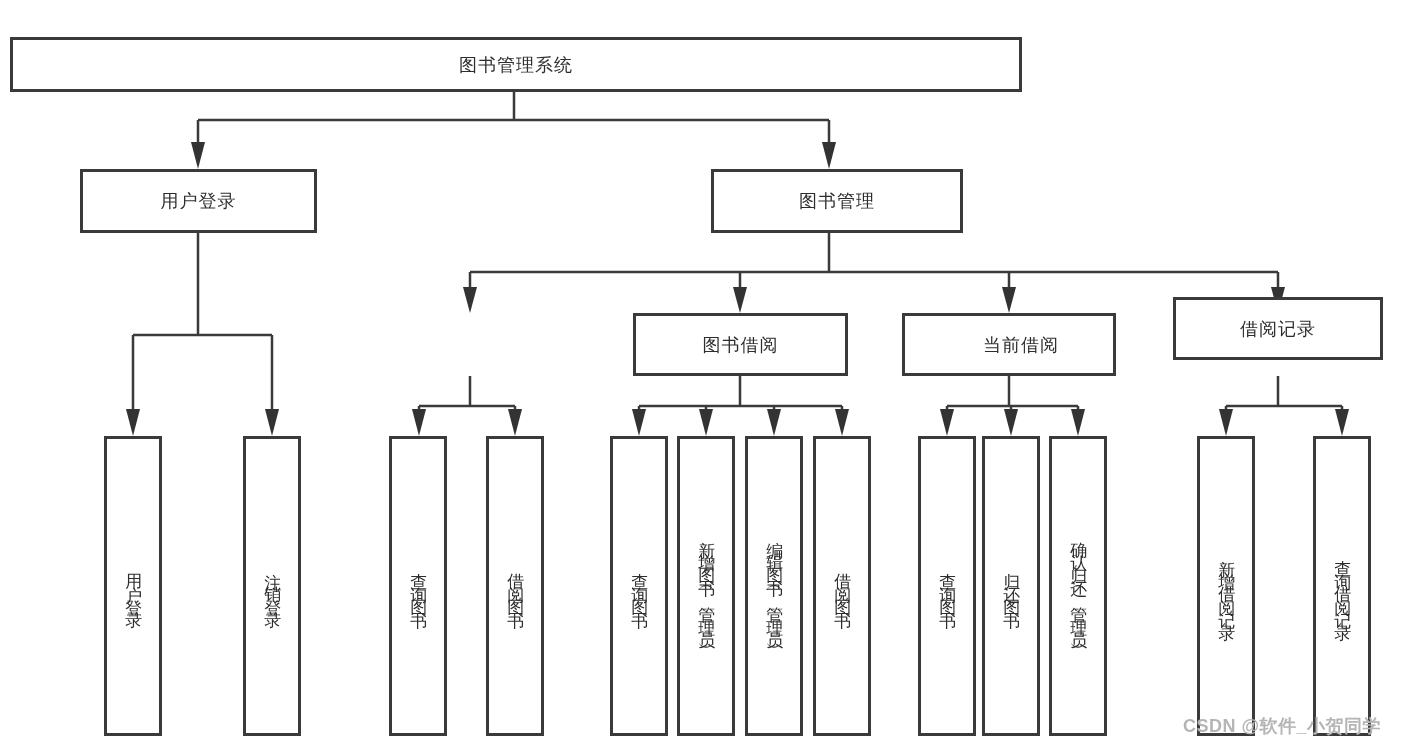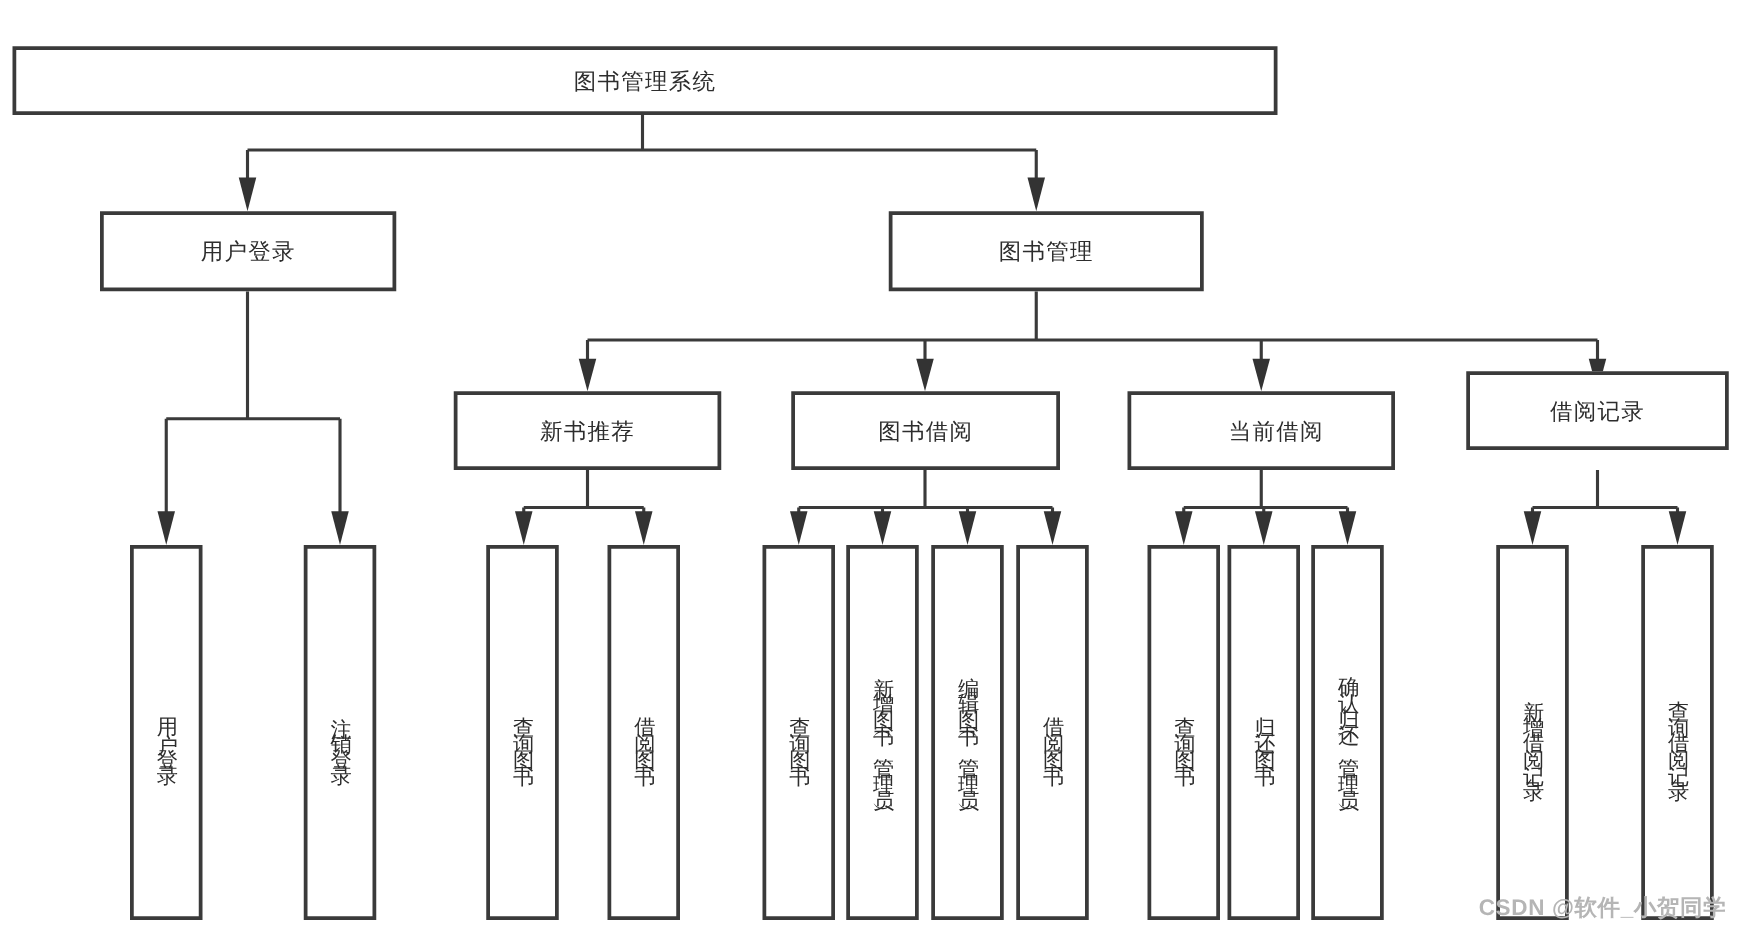--- a/index.html
+++ b/index.html
@@ -111,21 +111,20 @@
     <path class="edge" d="M1278 376 V406 M1226 406 H1342 M1226 406 V411 M1342 406 V411"></path>
     <polygon class="head" points="1226,436 1219,409 1233,409"></polygon>
     <polygon class="head" points="1342,436 1335,409 1349,409"></polygon>
   </svg>
 
   <div class="hbox n-root">图书管理系统</div>
 
   <div class="hbox n-user-login">用户登录</div>
   <div class="hbox n-book-mgmt">图书管理</div>
 
-  <div class="hbox n-new-books">新书推荐</div>
   <div class="hbox n-book-borrow">图书借阅</div>
   <div class="hbox n-current-borrow">当前借阅</div>
   <div class="hbox n-borrow-records">借阅记录</div>
 
   <div class="vbox n-a1">
     <span class="vtext">用户登录</span>
   </div>
   <div class="vbox n-a2">
     <span class="vtext">注销登录</span>
   </div>

